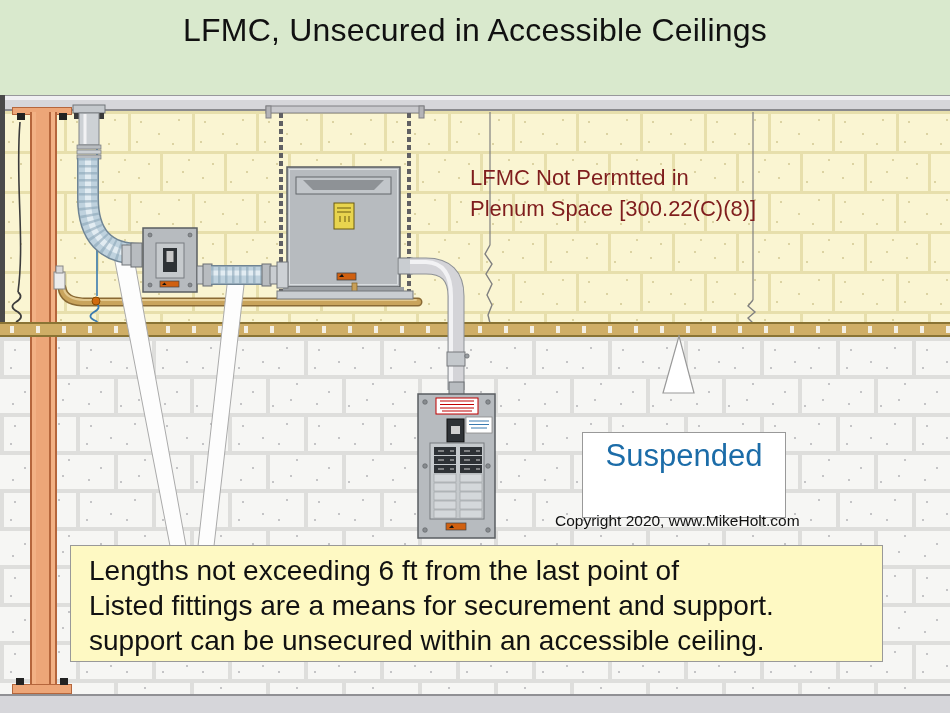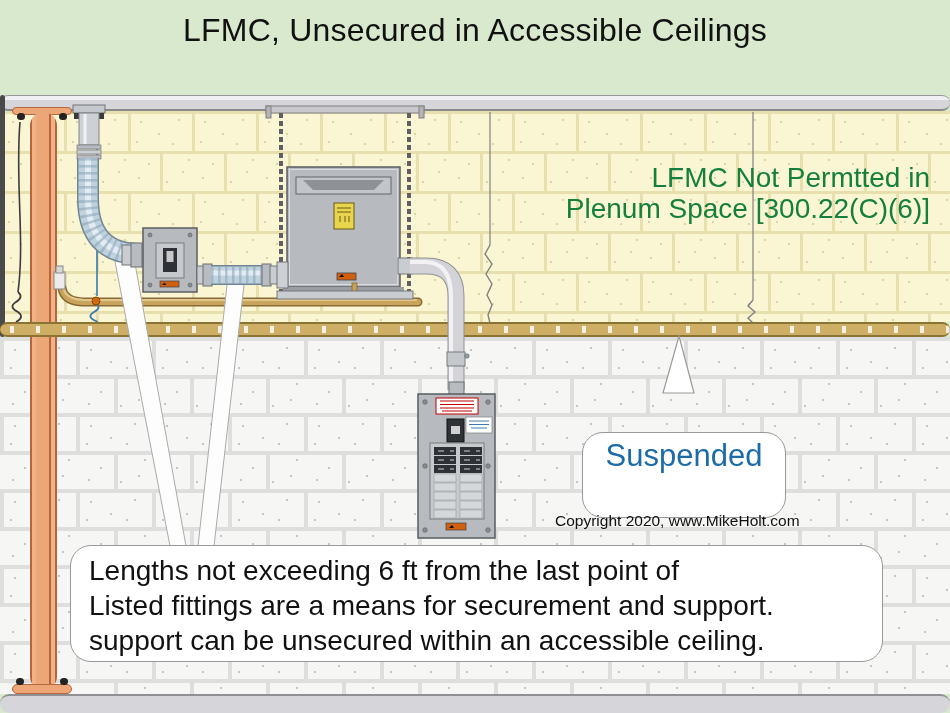--- a/index.html
+++ b/index.html
@@ -1,18 +1,18 @@
 <!DOCTYPE html>
 <html><head>
 <meta charset="utf-8">
 <style>
   html,body{margin:0;padding:0;background:#fff;}
   .stage{position:relative;width:950px;height:713px;overflow:hidden;
          font-family:"Liberation Sans", sans-serif;background:#D9E9CD;}
-  .abs{position:absolute;border-radius:21px;}
+  .abs{position:absolute;}
   
   .header{left:0;top:0;width:950px;height:95px;background:#D9E9CD;text-align:center;color:#111;}
   .title{margin-top:12px;font-size:32px;letter-spacing:.2px;}
   .subtitle{font-size:31px;font-style:italic;margin-top:2px;}
   
   .beam-top{left:0;top:95px;width:950px;height:16px;background:linear-gradient(#f0f0f3 0 4px,#d6d6da 4px 100%);border-top:1px solid #98989c;border-bottom:2px solid #8a8a8e;box-sizing:border-box;}
   .plenum{left:0;top:111px;width:950px;height:211px;}
   .wall-lower{left:0;top:337px;width:950px;height:357px;}
   .dark-strip{left:0;top:95px;width:5px;height:242px;background:#4a4a4a;}
   .ceiling{left:0;top:322px;width:950px;height:15px;background-color:#CFAE66;
@@ -21,25 +21,25 @@
            background-size:26px 7px;background-position:10px 2px;background-repeat:repeat-x;}
   .floor-beam{left:0;top:694px;width:950px;height:19px;background:#d6d6da;border-top:2px solid #909094;box-sizing:border-box;}
   
   .col-plate-top{left:12px;top:107px;width:60px;height:8px;background:#EDA678;border:1px solid #b5663c;box-sizing:border-box;}
   .col-body{left:30px;top:112px;width:27px;height:578px;
     background:linear-gradient(90deg,#b5663c 0 2px,#f2b184 2px 6px,#eda678 6px 19px,#b5663c 19px 21px,#f2b184 21px 25px,#b5663c 25px 27px);}
   .col-plate-base{left:12px;top:684px;width:60px;height:10px;background:#EDA678;border:1px solid #b5663c;box-sizing:border-box;}
   .bolt{background:#222;width:8px;height:7px;}
   svg.layer{position:absolute;left:0;top:0;}
   
-  .plenum-note{left:470px;top:162px;width:460px;text-align:right;color:#15803d;font-size:28px;line-height:31px;}
+  .plenum-note{left:470px;top:162px;width:460px;text-align:left;color:#7f1d1d;font-size:22px;line-height:31px;}
   .ceiling-label{left:582px;top:392px;width:204px;height:86px;background:#fff;border:1.5px solid #999;
                  box-sizing:border-box;text-align:center;color:#1B6CA8;font-size:31px;line-height:40px;padding-top:3px;margin-top:40px;}
   .copyright{left:555px;top:512px;width:340px;text-align:left;color:#111;font-size:15.5px;}
-  .note-box{left:70px;top:545px;width:813px;height:117px;background:#ffffff;border:1.5px solid #999;
+  .note-box{left:70px;top:545px;width:813px;height:117px;background:#fef9c3;border:1.5px solid #999;
             box-sizing:border-box;color:#111;font-size:28px;line-height:35px;padding:7px 0 0 18px;}
 </style>
 </head>
 <body>
 
 <div class="stage">
 
   <div class="abs header">
     <div class="title">LFMC, Unsecured in Accessible Ceilings</div>
   </div>
@@ -248,21 +248,21 @@
         <rect x="434" y="510" width="22" height="8" fill="#d4d8db" stroke="#9a9ea2" stroke-width="0.6"></rect>
           <rect x="460" y="510" width="22" height="8" fill="#d4d8db" stroke="#9a9ea2" stroke-width="0.6"></rect>
       </g>
       <rect x="446" y="523" width="20" height="7" fill="#D06010" stroke="#444" stroke-width="0.7"></rect>
       <path d="M449,528 l3,-3 l2,3 z" fill="#111"></path>
     </g>
   </svg>
 
   <div class="abs plenum-note">
     <div>LFMC Not Permtted in</div>
-    <div>Plenum Space [300.22(C)(6)]</div>
+    <div>Plenum Space [300.22(C)(8)]</div>
   </div>
 
   <svg class="layer" width="950" height="713">
     <polygon points="663,393 694,393 679,336" fill="#fff" stroke="#999" stroke-width="1.2"></polygon>
   </svg>
   <div class="abs ceiling-label">
     <div>Suspended</div>
   </div>
 
   <div class="abs copyright">Copyright 2020, www.MikeHolt.com</div>

